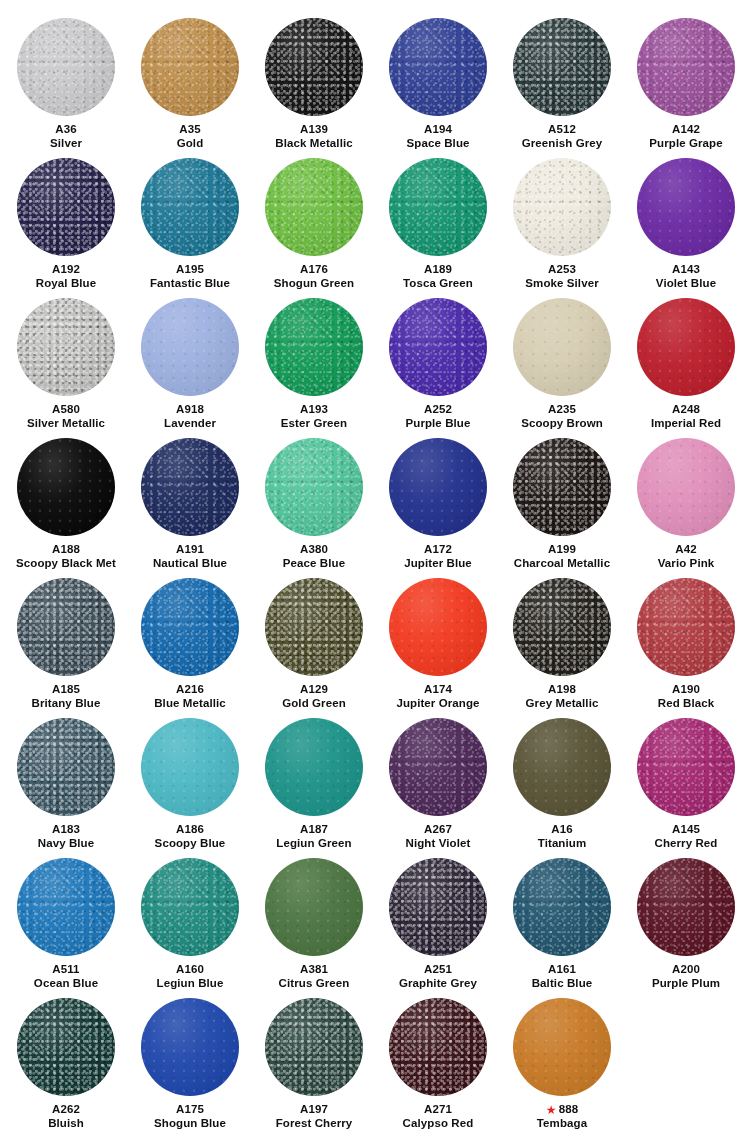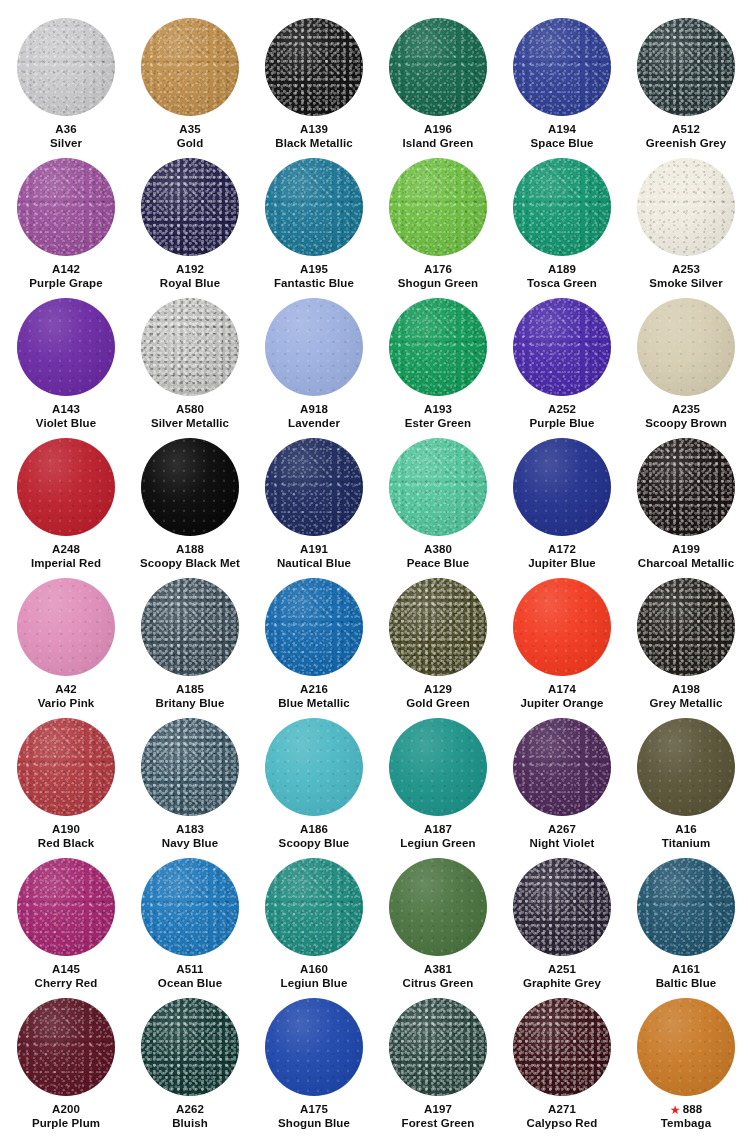--- a/index.html
+++ b/index.html
@@ -147,30 +147,20 @@
         <div class="swatch-disc" style="background: rgb(21, 20, 20);">
           <div class="tex tex-coarse"></div>
           <div class="sheen"></div>
         </div>
       </div>
       <div class="swatch-code"><span>A139</span></div>
       <div class="swatch-name">Black Metallic</div>
     </div>
     <div class="swatch-cell">
       <div class="swatch-disc-wrap">
-        <div class="swatch-disc" style="background: rgb(22, 104, 77);">
-          <div class="tex tex-metallic"></div>
-          <div class="sheen"></div>
-        </div>
-      </div>
-      <div class="swatch-code"><span>A196</span></div>
-      <div class="swatch-name">Island Green</div>
-    </div>
-    <div class="swatch-cell">
-      <div class="swatch-disc-wrap">
         <div class="swatch-disc" style="background: rgb(47, 63, 149);">
           <div class="tex tex-metallic"></div>
           <div class="sheen"></div>
         </div>
       </div>
       <div class="swatch-code"><span>A194</span></div>
       <div class="swatch-name">Space Blue</div>
     </div>
     <div class="swatch-cell">
       <div class="swatch-disc-wrap">
@@ -573,21 +563,21 @@
       <div class="swatch-name">Shogun Blue</div>
     </div>
     <div class="swatch-cell">
       <div class="swatch-disc-wrap">
         <div class="swatch-disc" style="background: rgb(43, 72, 64);">
           <div class="tex tex-coarse"></div>
           <div class="sheen"></div>
         </div>
       </div>
       <div class="swatch-code"><span>A197</span></div>
-      <div class="swatch-name">Forest Green</div>
+      <div class="swatch-name">Forest Cherry</div>
     </div>
     <div class="swatch-cell">
       <div class="swatch-disc-wrap">
         <div class="swatch-disc" style="background: rgb(59, 17, 22);">
           <div class="tex tex-coarse"></div>
           <div class="sheen"></div>
         </div>
       </div>
       <div class="swatch-code"><span>A271</span></div>
       <div class="swatch-name">Calypso Red</div>

